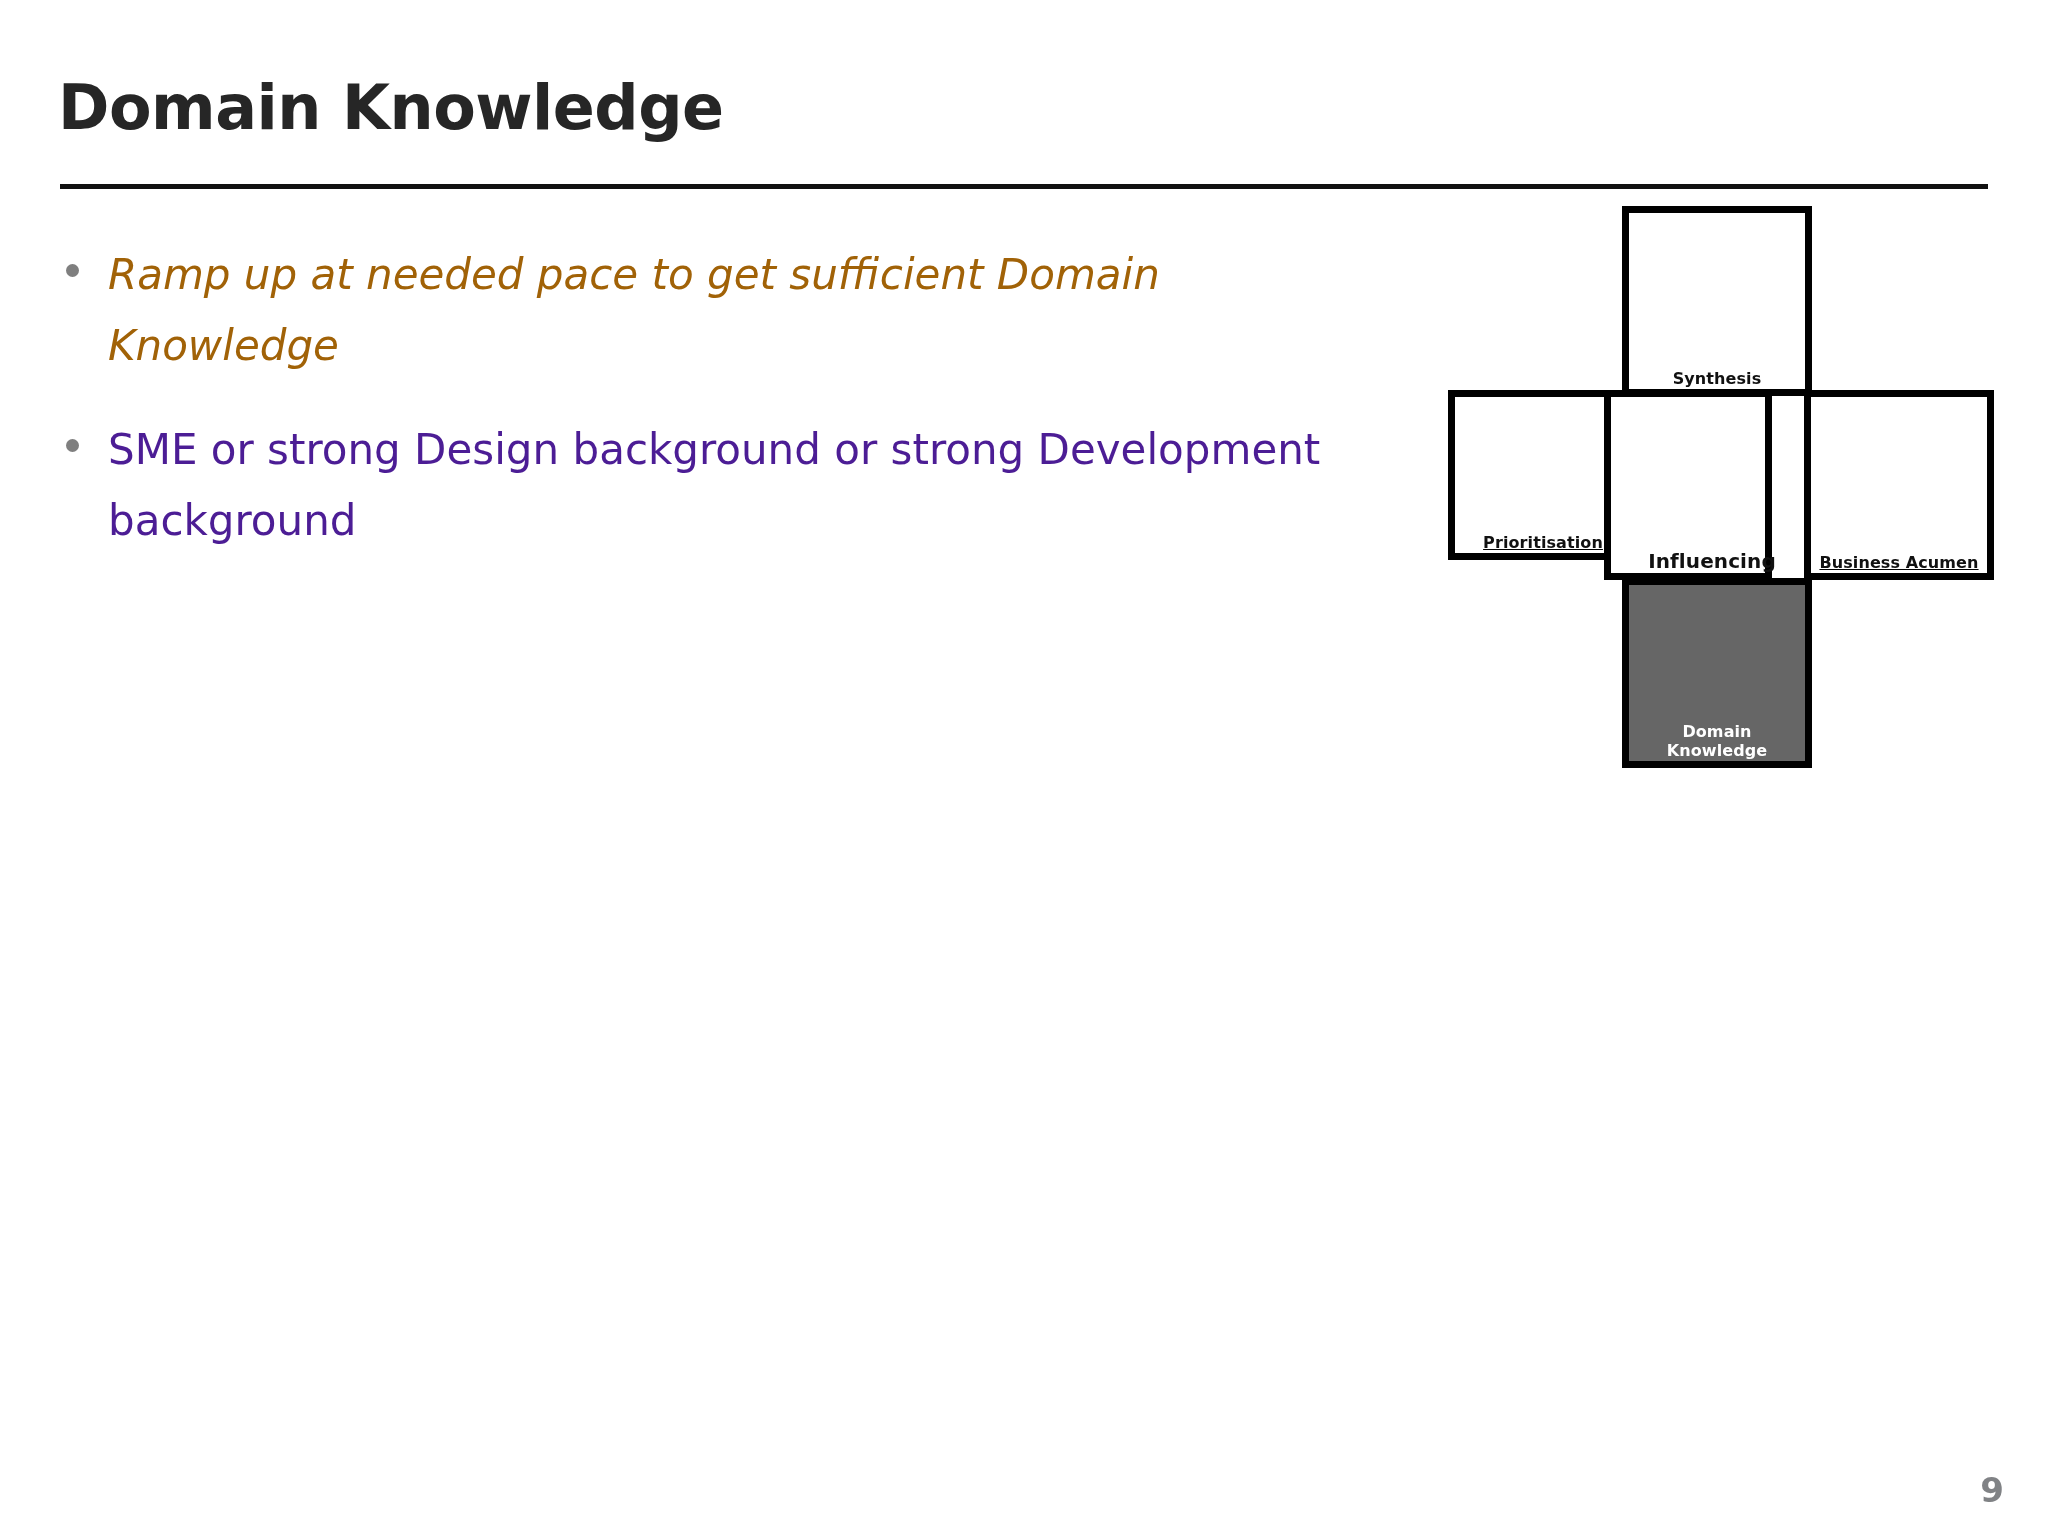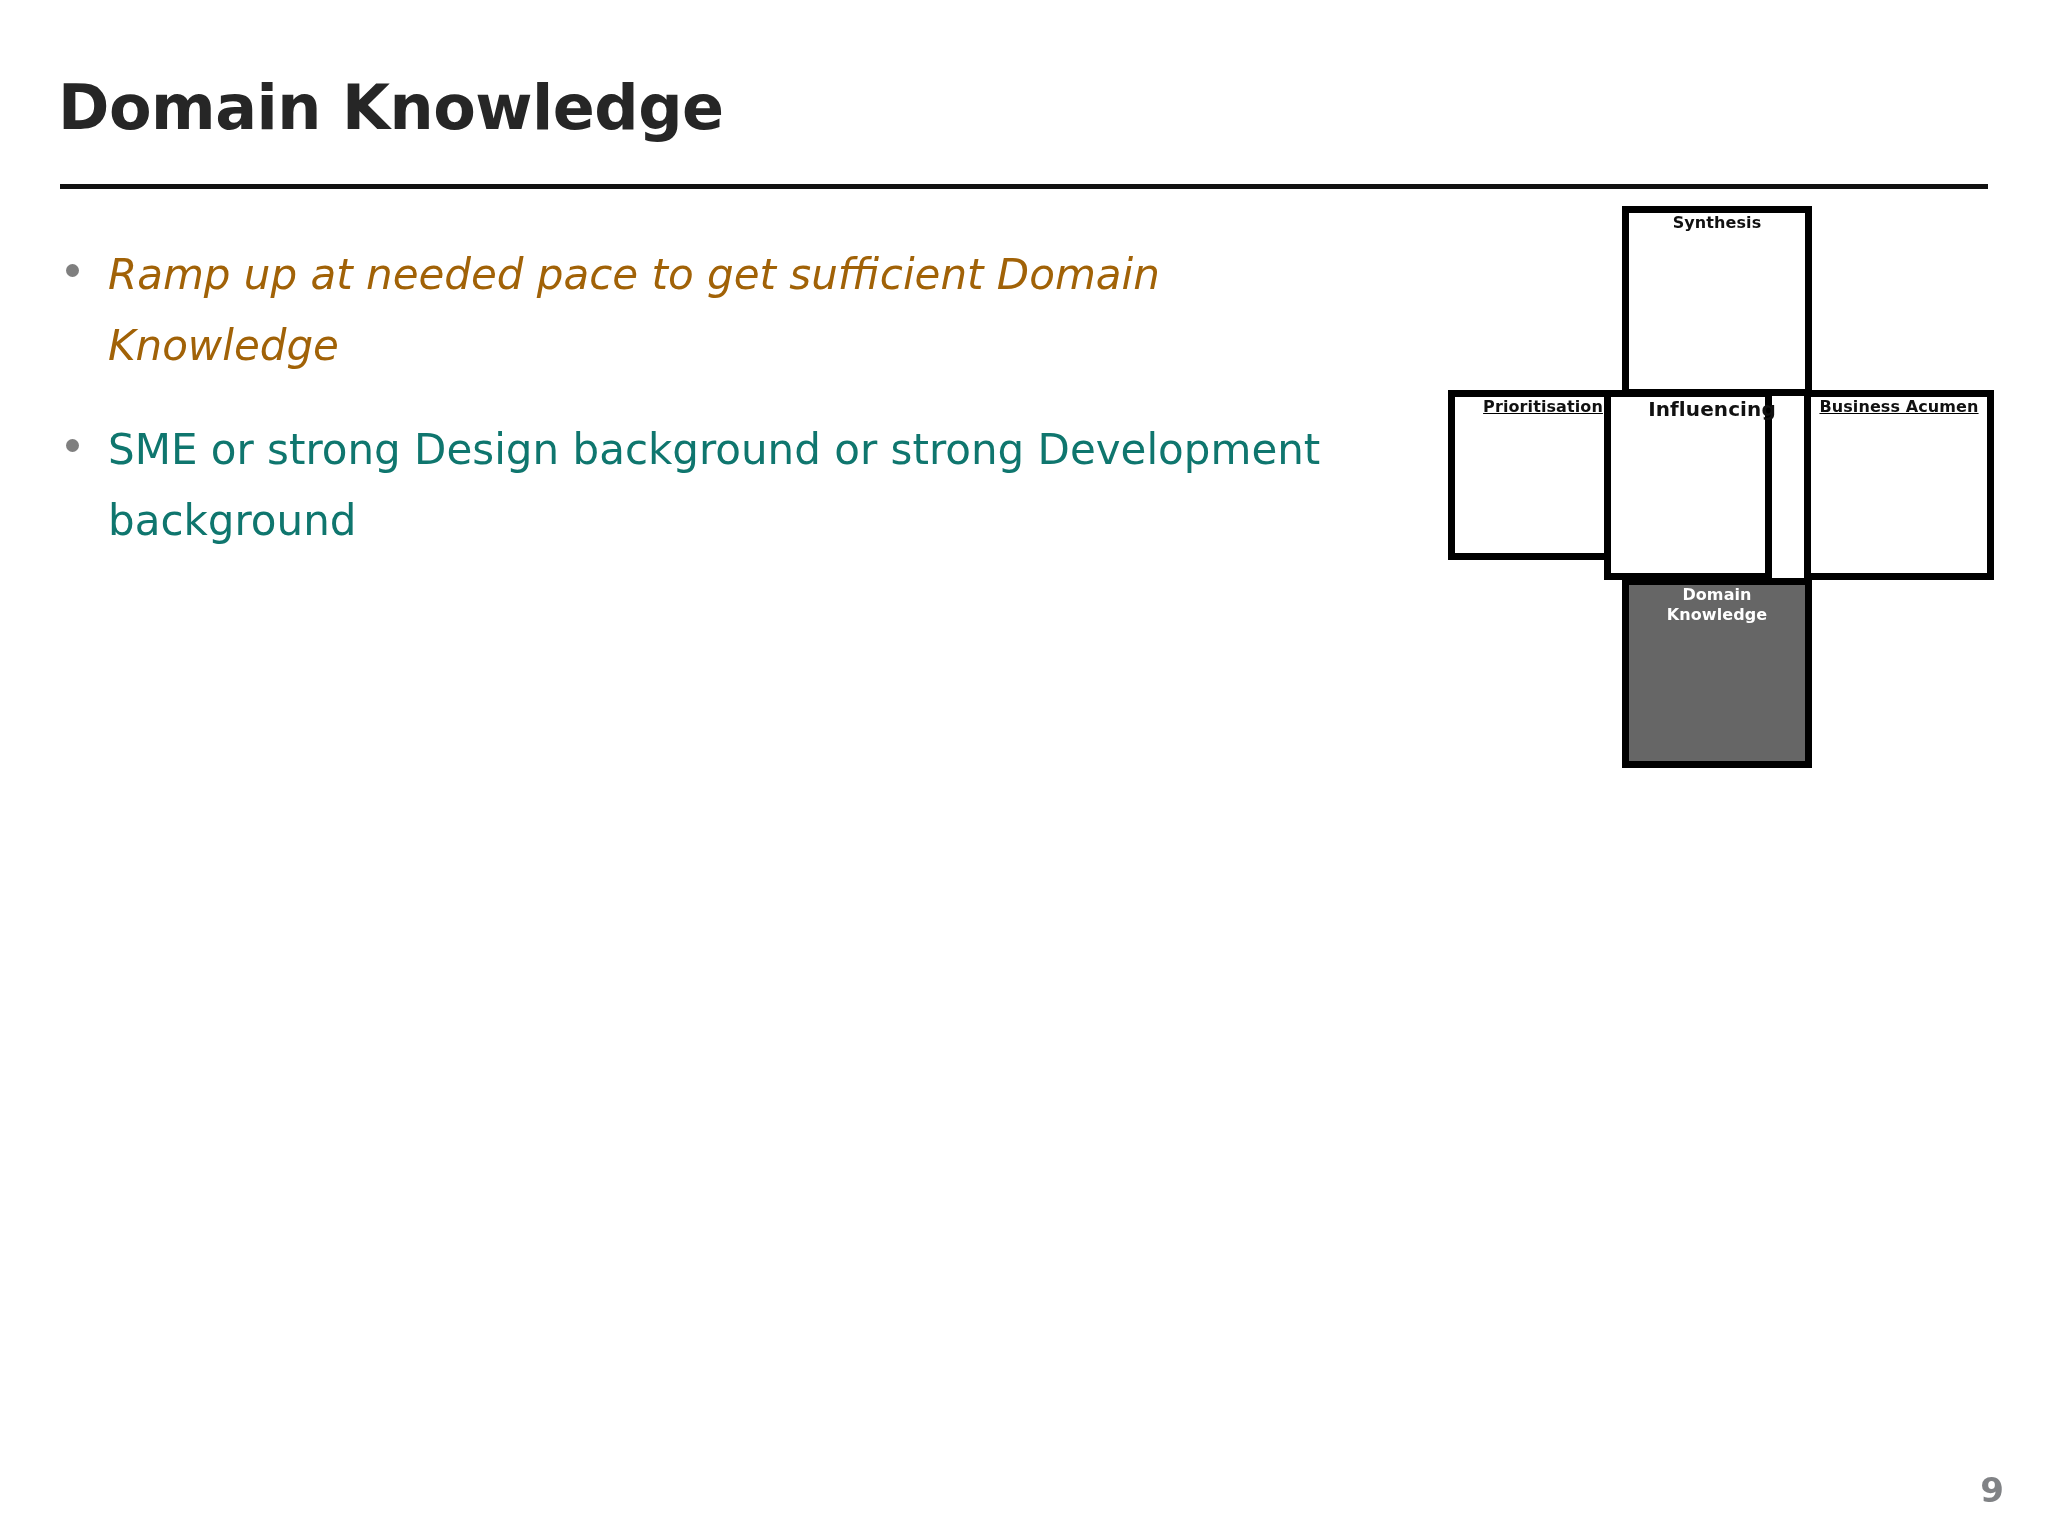--- a/index.html
+++ b/index.html
@@ -74,21 +74,21 @@
     width: 13px;
     height: 13px;
     border-radius: 50%;
     background: #7f7f7f;
   }
 
   .bullet-text {
     flex: 1 1 auto;
     font-size: 42px;
     line-height: 1.68;
-    color: #0f766e;
+    color: #4c1d95;
     font-weight: 400;
   }
 
   .bullet-text.accent {
     color: #a16207;
     font-style: italic;
   }
 
   
   .diagram {
@@ -103,21 +103,21 @@
     position: absolute;
     inset: 0;
   }
 
   .cell {
     position: absolute;
     box-sizing: border-box;
     border: 7px solid #000000;
     background: #ffffff;
     display: flex;
-    align-items: flex-start;
+    align-items: flex-end;
     justify-content: center;
     text-align: center;
   }
 
   .cell-label {
     font-size: 16px;
     font-weight: 700;
     color: #111111;
     line-height: 1.22;
     letter-spacing: 0.1px;

